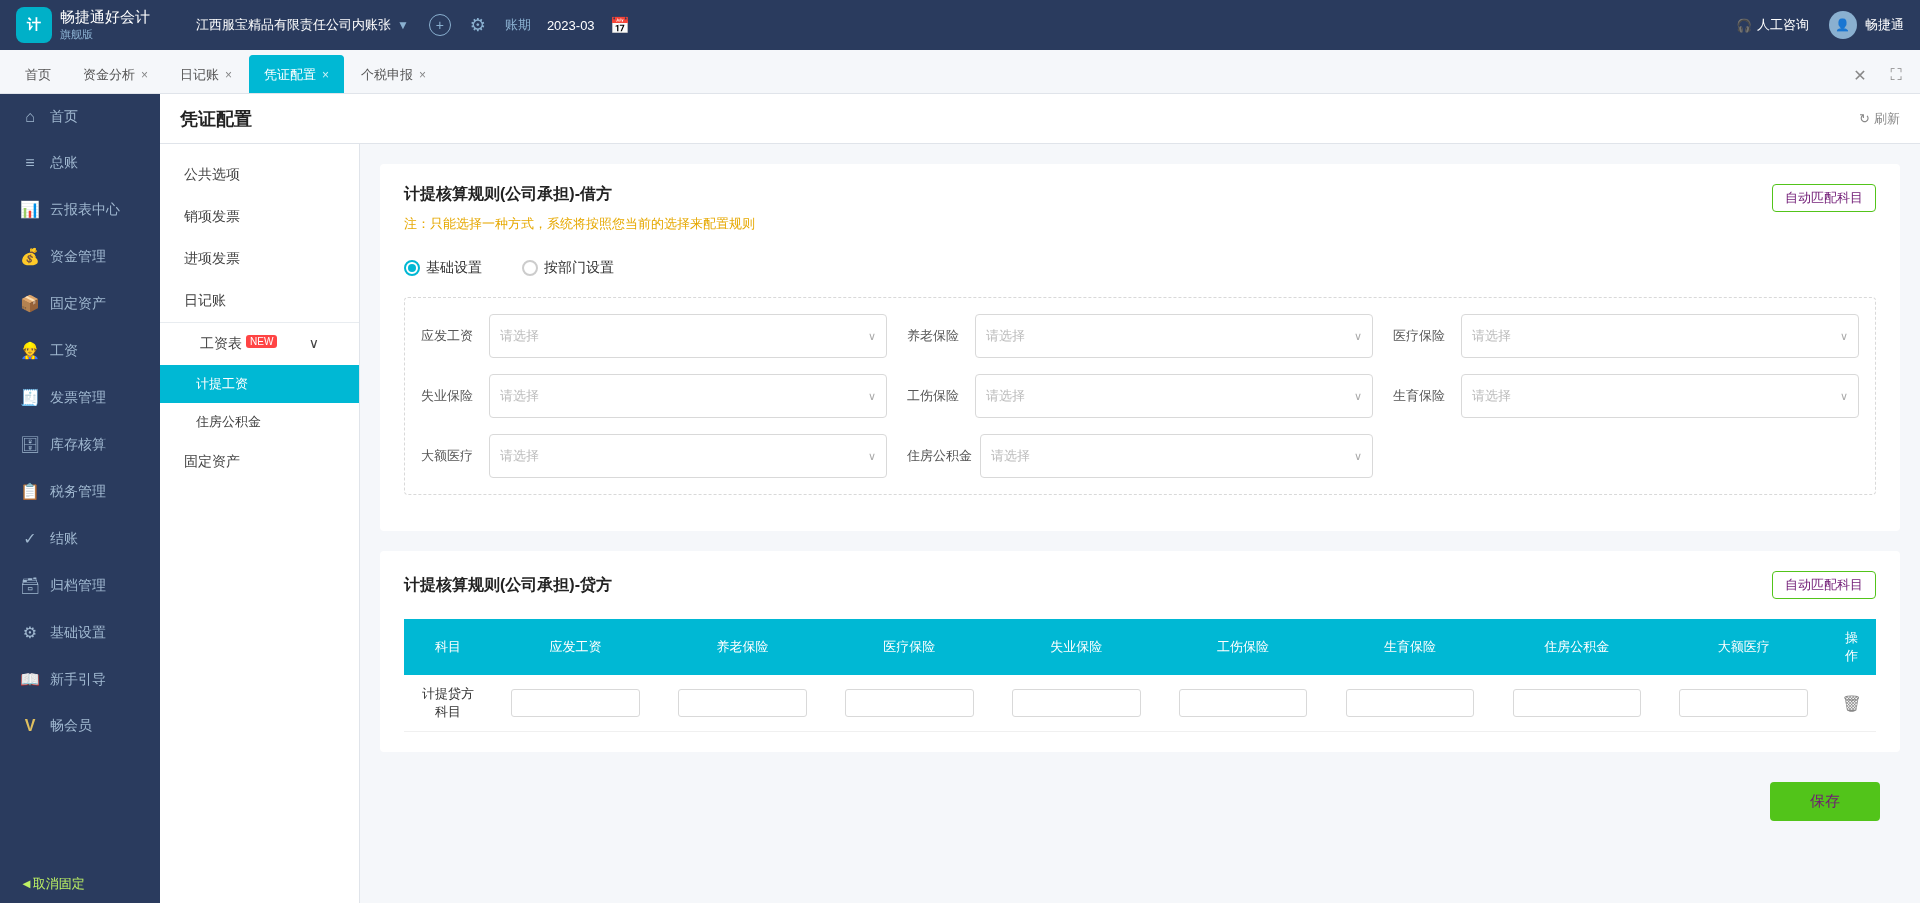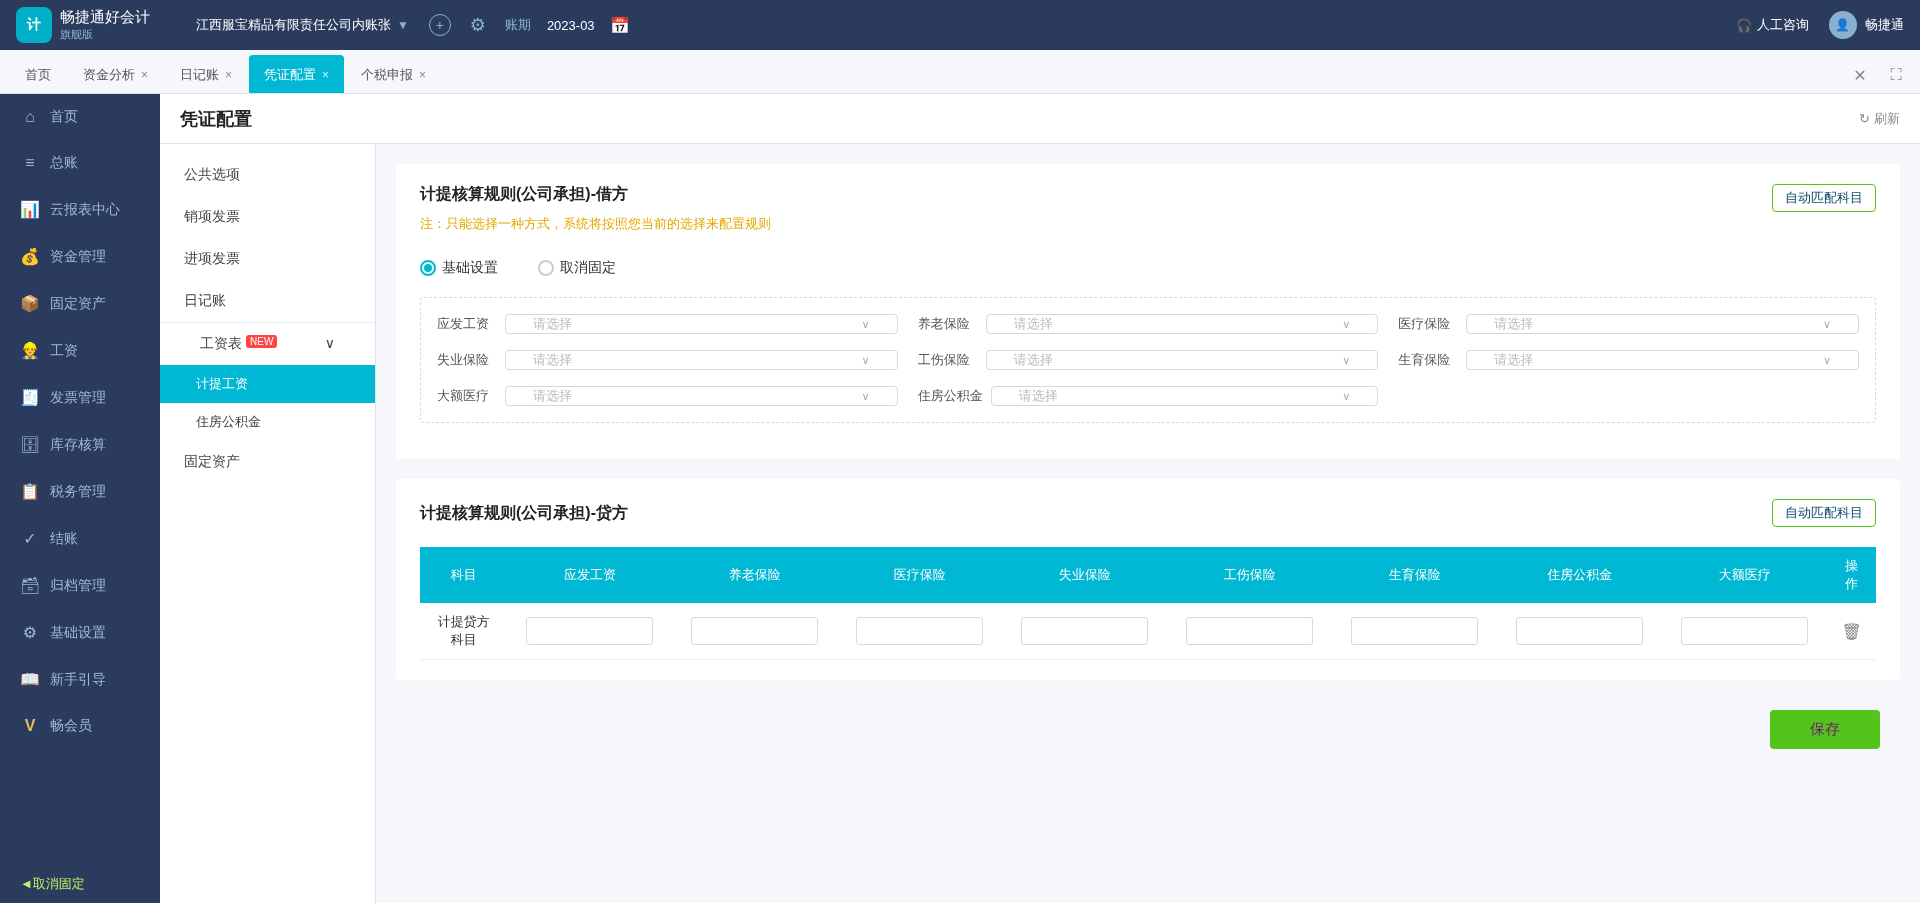--- a/index.html
+++ b/index.html
@@ -209,21 +209,21 @@
 
     
     .split-layout {
       display: flex;
       flex: 1;
       overflow: hidden;
     }
 
     
     .left-nav {
-      width: 216px;
+      width: 200px;
       background: white;
       border-right: 1px solid #e0e4ea;
       flex-shrink: 0;
       padding-top: 10px;
     }
     .left-nav-item {
       padding: 12px 24px;
       font-size: 14px;
       color: #444;
       cursor: pointer;
@@ -325,38 +325,38 @@
       gap: 8px;
     }
     .field-label {
       font-size: 13px;
       color: #555;
       white-space: nowrap;
       min-width: 60px;
     }
     .field-select {
       flex: 1;
-      height: 20px;
+      height: 44px;
       border: 1px solid #d9d9d9;
       border-radius: 4px;
       display: flex;
       align-items: center;
       justify-content: space-between;
-      padding: 0 27px;
+      padding: 0 10px;
       cursor: pointer;
       background: white;
       font-size: 13px;
       color: #bbb;
     }
     .field-select .select-arrow { color: #aaa; font-size: 11px; }
 
     
     .auto-match-btn {
       border: 1px solid #52c41a;
-      color: #0c4a6e;
+      color: #701a75;
       background: white;
       border-radius: 4px;
       padding: 4px 12px;
       font-size: 13px;
       cursor: pointer;
       white-space: nowrap;
       float: right;
       margin-bottom: 10px;
     }
 
@@ -611,21 +611,21 @@
             <button class="auto-match-btn" style="margin-top:0; align-self:flex-start;">自动匹配科目</button>
           </div>
 
           <div class="radio-group">
             <div class="radio-option">
               <div class="radio-circle checked"></div>
               <span>基础设置</span>
             </div>
             <div class="radio-option">
               <div class="radio-circle"></div>
-              <span>取消固定</span>
+              <span>按部门设置</span>
             </div>
           </div>
 
           <div class="dashed-section">
 
             <div style="display:grid; grid-template-columns: repeat(3,1fr); gap:16px 20px; margin-bottom:16px;">
               <div class="form-field">
                 <span class="field-label">应发工资</span>
                 <div class="field-select">
                   <span>请选择</span>

